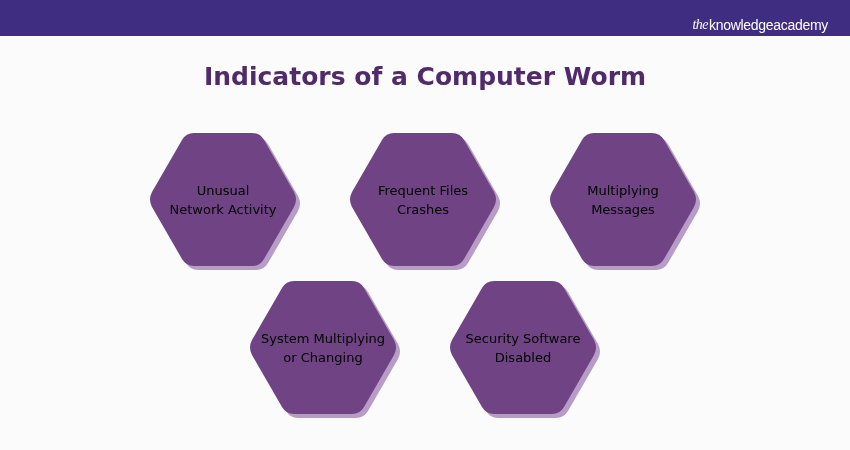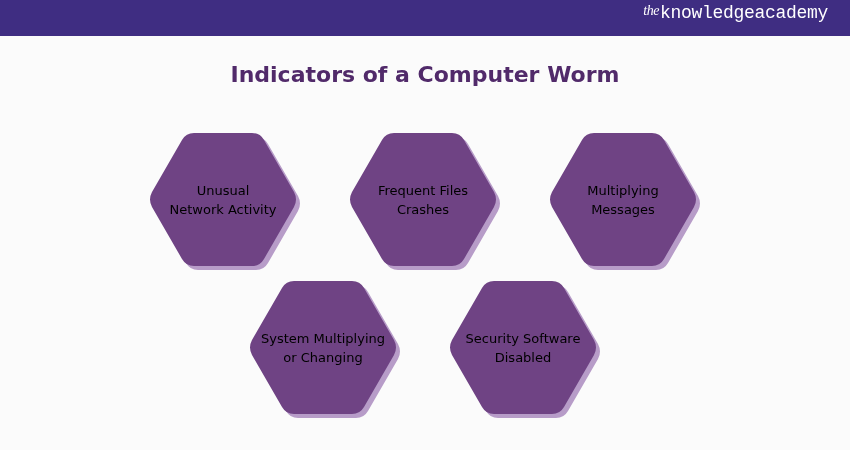--- a/index.html
+++ b/index.html
@@ -7,34 +7,34 @@
       width: 850px; height: 450px; overflow: hidden; position: relative;
       background: #fbfbfb;
       font-family: "DejaVu Sans", sans-serif;
     }
     .header-bar {
       position: absolute; left: 0; top: 0; width: 850px; height: 36px;
       background: #3f2d82;
     }
     .brand {
       position: absolute; right: 22px; top: 3px; height: 30px;
-      display: flex; align-items: flex-start; color: #ffffff;
+      display: flex; align-items: flex-end; color: #ffffff;
       font-family: "DejaVu Serif", serif;
     }
     .brand-the {
       font-style: italic; font-size: 14px; letter-spacing: -0.5px; margin-right: 1px;
       font-family: "Liberation Serif", serif;
     }
     .brand-name {
-      font-size: 18px; letter-spacing: -0.3px;
-      font-family: Liberation Mono, monospace;
+      font-size: 14px; letter-spacing: -0.3px;
+      font-family: Liberation Sans, sans-serif;
     }
     .title {
       position: absolute; left: 0; top: 62px; width: 850px; text-align: center;
-      color: #512a6a; font-size: 22px; font-weight: bold;
+      color: #512a6a; font-size: 25px; font-weight: bold;
       font-family: "DejaVu Sans", sans-serif; letter-spacing: 0px;
     }
     .hex-wrap {
       position: absolute; width: 156px; height: 140px;
     }
     .hex-wrap svg { position: absolute; left: 0; top: 0; overflow: visible; }
     .hex-label {
       position: absolute; left: 0; top: 0; width: 150px; height: 133px;
       display: flex; align-items: center; justify-content: center;
       text-align: center; color: #000000; font-size: 13px; line-height: 19px;

